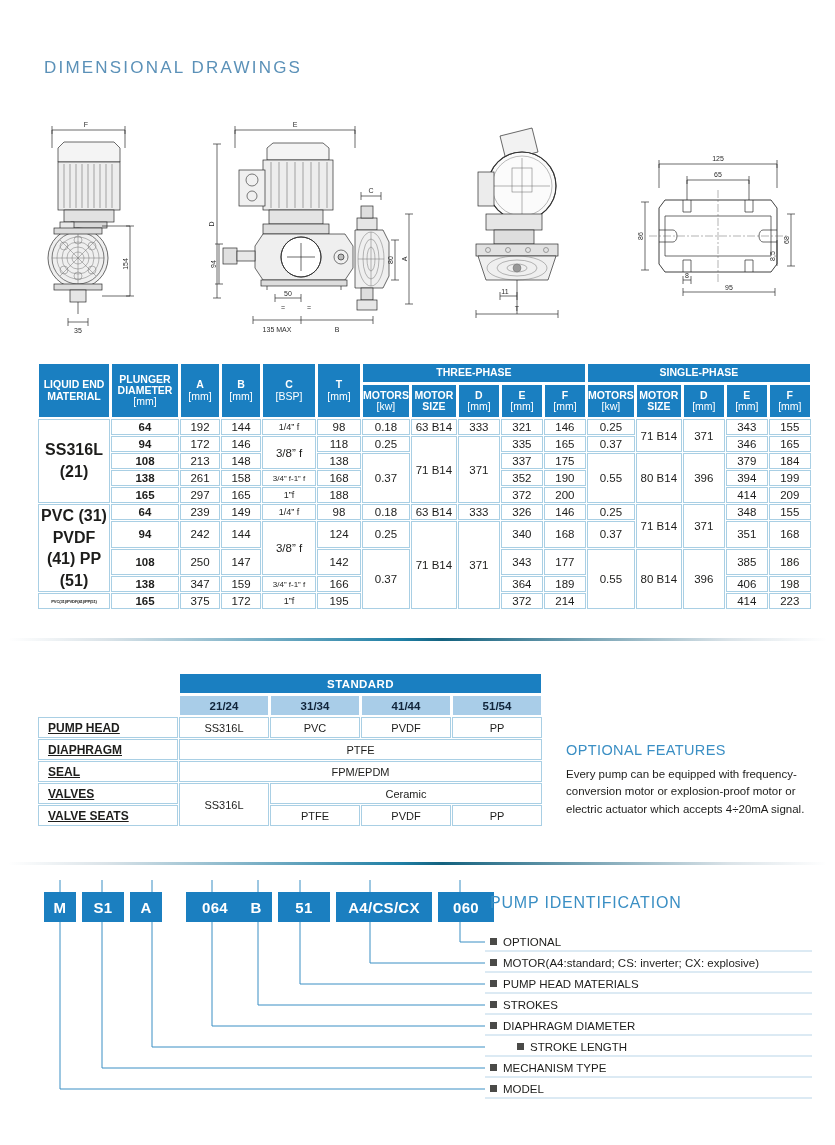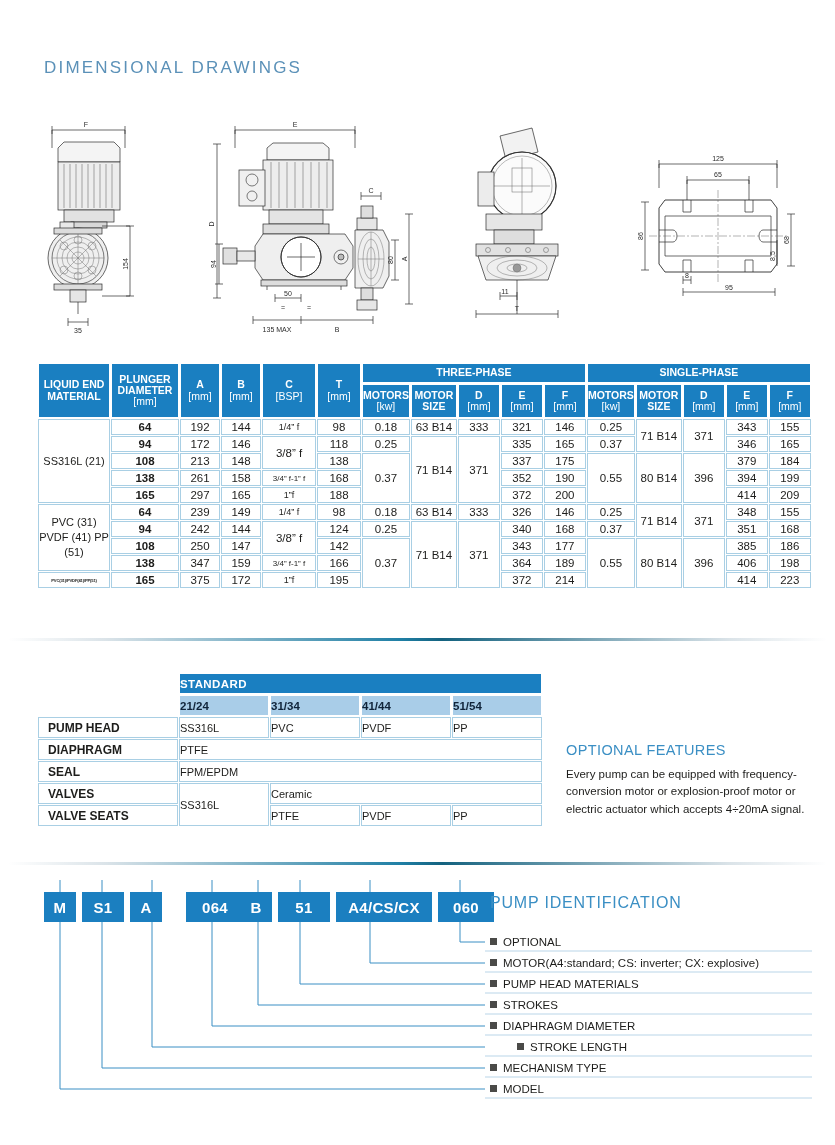--- a/index.html
+++ b/index.html
@@ -33,35 +33,35 @@
   
   table{border-collapse:separate;border-spacing:1px;}
   .tbl1{position:absolute;left:37px;top:362px;}
   .tbl1 th,.tbl1 td{
     font-size:10.5px;text-align:center;vertical-align:middle;
     background:#ffffff;border:1px solid #a9cfe4;padding:0;
     font-weight:700;color:#1d1d1b;
   }
   .tbl1 th{background:#1a7fc1;color:#ffffff;border:1px solid #ffffff;line-height:1.08;}
   .tbl1 th .u{font-weight:400;}
-  .tbl1 td.mat{font-size:11px;font-weight:400;line-height:1.35;}
+  .tbl1 td.mat{font-size:16px;font-weight:700;line-height:1.35;}
   .tbl1 td.val{font-weight:400;font-size:11.5px;}
   .tbl1 td.pd{font-weight:700;font-size:11.5px;}
   .tbl1 td.tiny{font-size:4.2px;font-weight:700;letter-spacing:-.2px;}
   .tbl1 td.csz{font-size:9px;}
 
   
   .tbl2{position:absolute;left:37px;top:672px;}
   .tbl2 td,.tbl2 th{
-    font-size:11px;text-align:left;vertical-align:middle;
+    font-size:11px;text-align:center;vertical-align:middle;
     border:1px solid #a9cfe4;background:#ffffff;padding:0;color:#1d1d1b;
   }
   .tbl2 th.std{background:#1a7fc1;color:#fff;font-size:11.5px;font-weight:700;letter-spacing:.4px;border:1px solid #fff;}
   .tbl2 th.sub{background:#a9cde8;color:#10243a;font-weight:700;font-size:11.5px;border:1px solid #fff;}
-  .tbl2 td.rowlbl{text-align:left;padding-left:9px;font-weight:700;font-size:12px;}
+  .tbl2 td.rowlbl{text-align:left;padding-left:9px;font-weight:700;font-size:12px;text-decoration:underline;}
   .tbl2 td.blank{border:none;background:transparent;}
 
   
   .opt-title{position:absolute;left:566px;top:742px;font-size:14.5px;color:#3b8fc4;letter-spacing:.4px;}
   .opt-body{position:absolute;left:566px;top:766px;width:252px;font-size:11.5px;line-height:1.52;color:#1d1d1b;}
 
   
   .ident{position:absolute;left:30px;top:880px;width:790px;height:250px;}
   .code-row{position:absolute;left:0;top:12px;height:30px;}
   .code{

